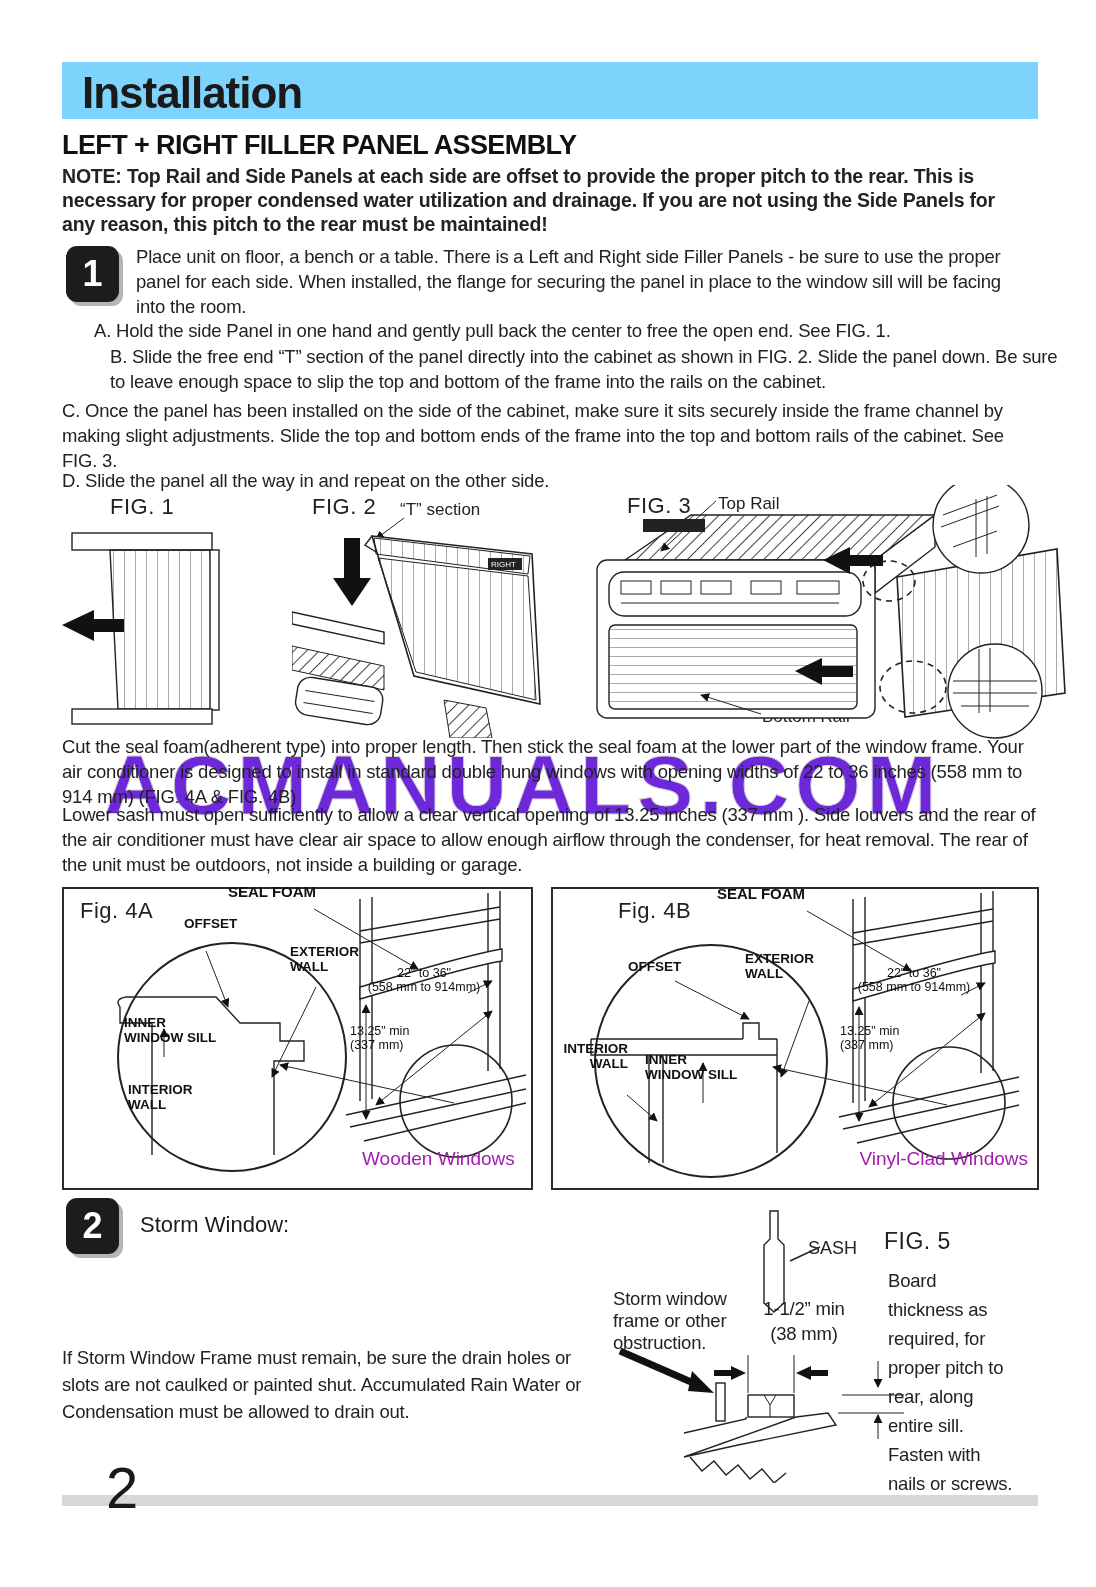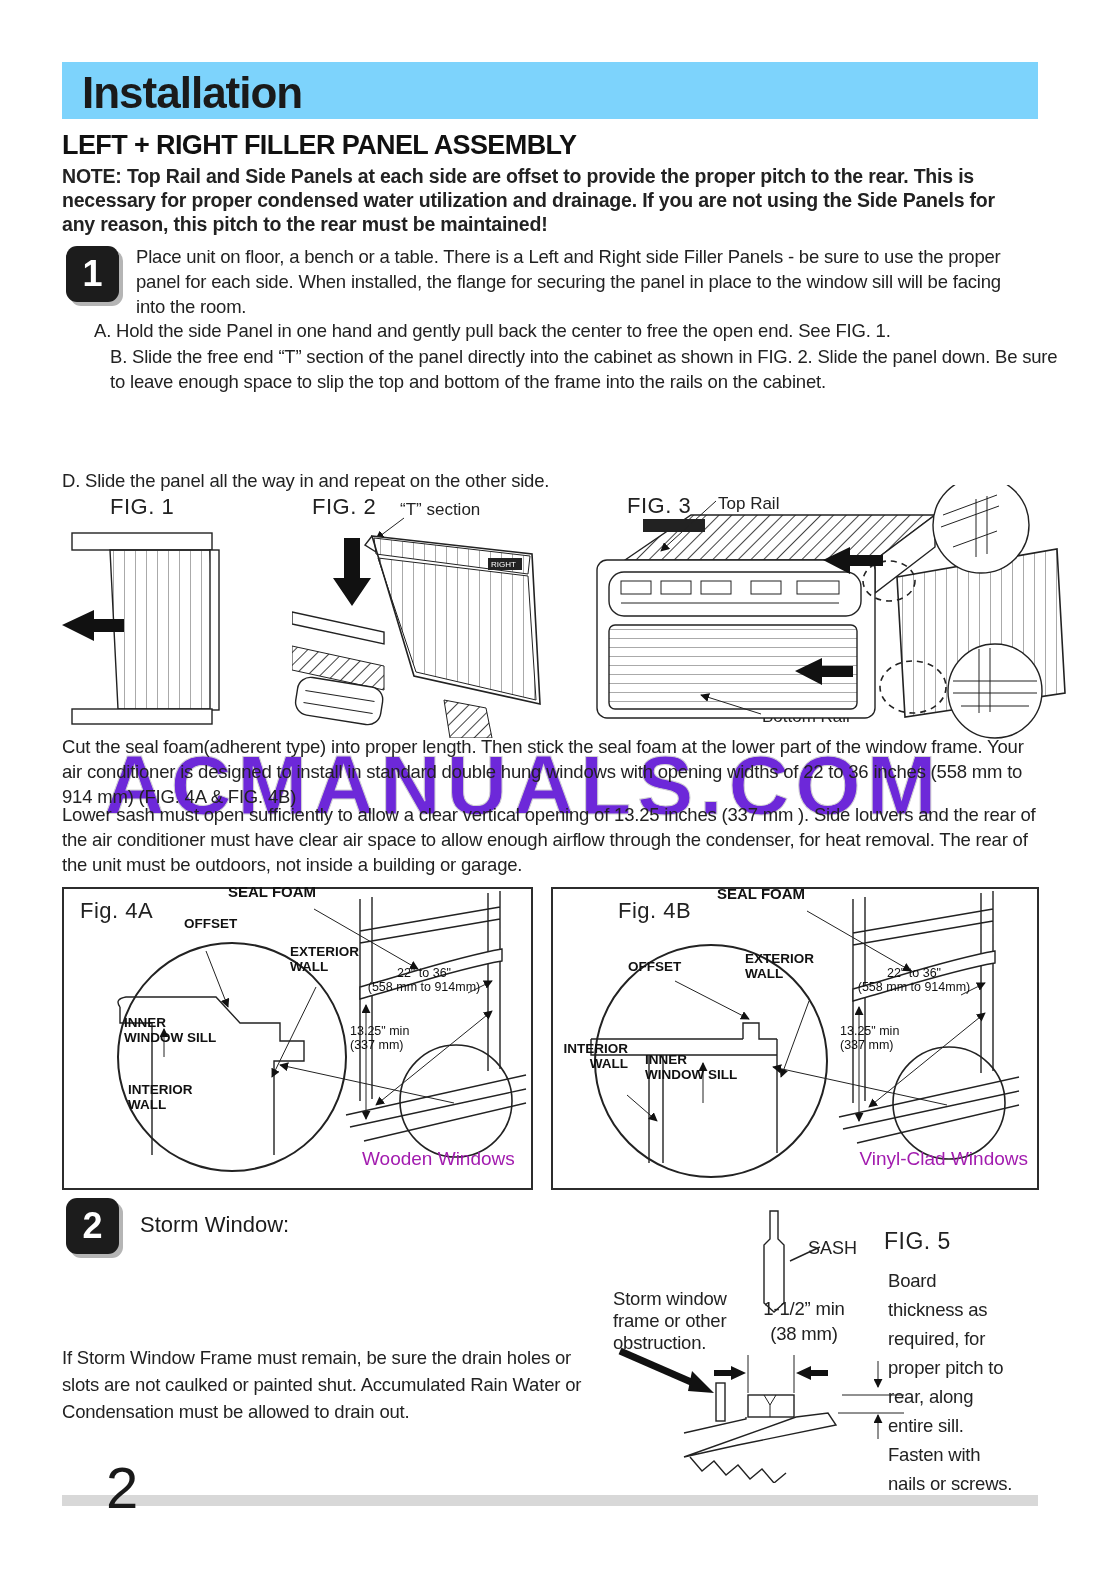--- a/index.html
+++ b/index.html
@@ -61,20 +61,21 @@
   <div class="abs h2" style="left:62px;top:130px;">LEFT + RIGHT FILLER PANEL ASSEMBLY</div>
 
   <div class="abs note" style="left:62px;top:164px;width:935px;"><b>NOTE:</b><span> Top Rail and Side Panels at each side are offset to provide the proper pitch to the rear. This is necessary for proper condensed water utilization and drainage. If you are not using the Side Panels for any reason, this pitch to the rear must be maintained!</span></div>
 
   <div class="abs badge" style="left:66px;top:246px;">
     <span>1</span>
   </div>
   <div class="abs body" style="left:136px;top:244px;width:885px;">Place unit on floor, a bench or a table. There is a Left and Right side Filler Panels - be sure to use the proper panel for each side. When installed, the flange for securing the panel in place to the window sill will be facing into the room.</div>
   <div class="abs body" style="left:62px;top:318px;width:975px;margin-left:32px;">A. Hold the side Panel in one hand and gently pull back the center to free the open end. See FIG. 1.</div>
   <div class="abs body" style="left:62px;top:344px;width:965px;margin-left:48px;">B. Slide the free end “T” section of the panel directly into the cabinet as shown in FIG. 2. Slide the panel down. Be sure to leave enough space to slip the top and bottom of the frame into the rails on the cabinet.</div>
+  <div class="abs body" style="left:62px;top:398px;width:975px;">C. Once the panel has been installed on the side of the cabinet, make sure it sits securely inside the frame channel by making slight adjustments. Slide the top and bottom ends of the frame into the top and bottom rails of the cabinet. See FIG. 3.</div>
   <div class="abs body" style="left:62px;top:468px;width:975px;">D. Slide the panel all the way in and repeat on the other side.</div>
 
   <div class="abs figlabel" style="left:110px;top:494px;">FIG. 1</div>
   <div class="abs figlabel" style="left:312px;top:494px;">FIG. 2</div>
   <div class="abs callout" style="left:400px;top:500px;">“T” section</div>
   <div class="abs figlabel" style="left:627px;top:493px;">FIG. 3</div>
   <div class="abs callout" style="left:718px;top:494px;">Top Rail</div>
   <div class="abs callout" style="left:762px;top:707px;">Bottom Rail</div>
 
   <svg class="abs" style="left:58px;top:523px;" width="180" height="212" viewBox="0 0 180 212">

